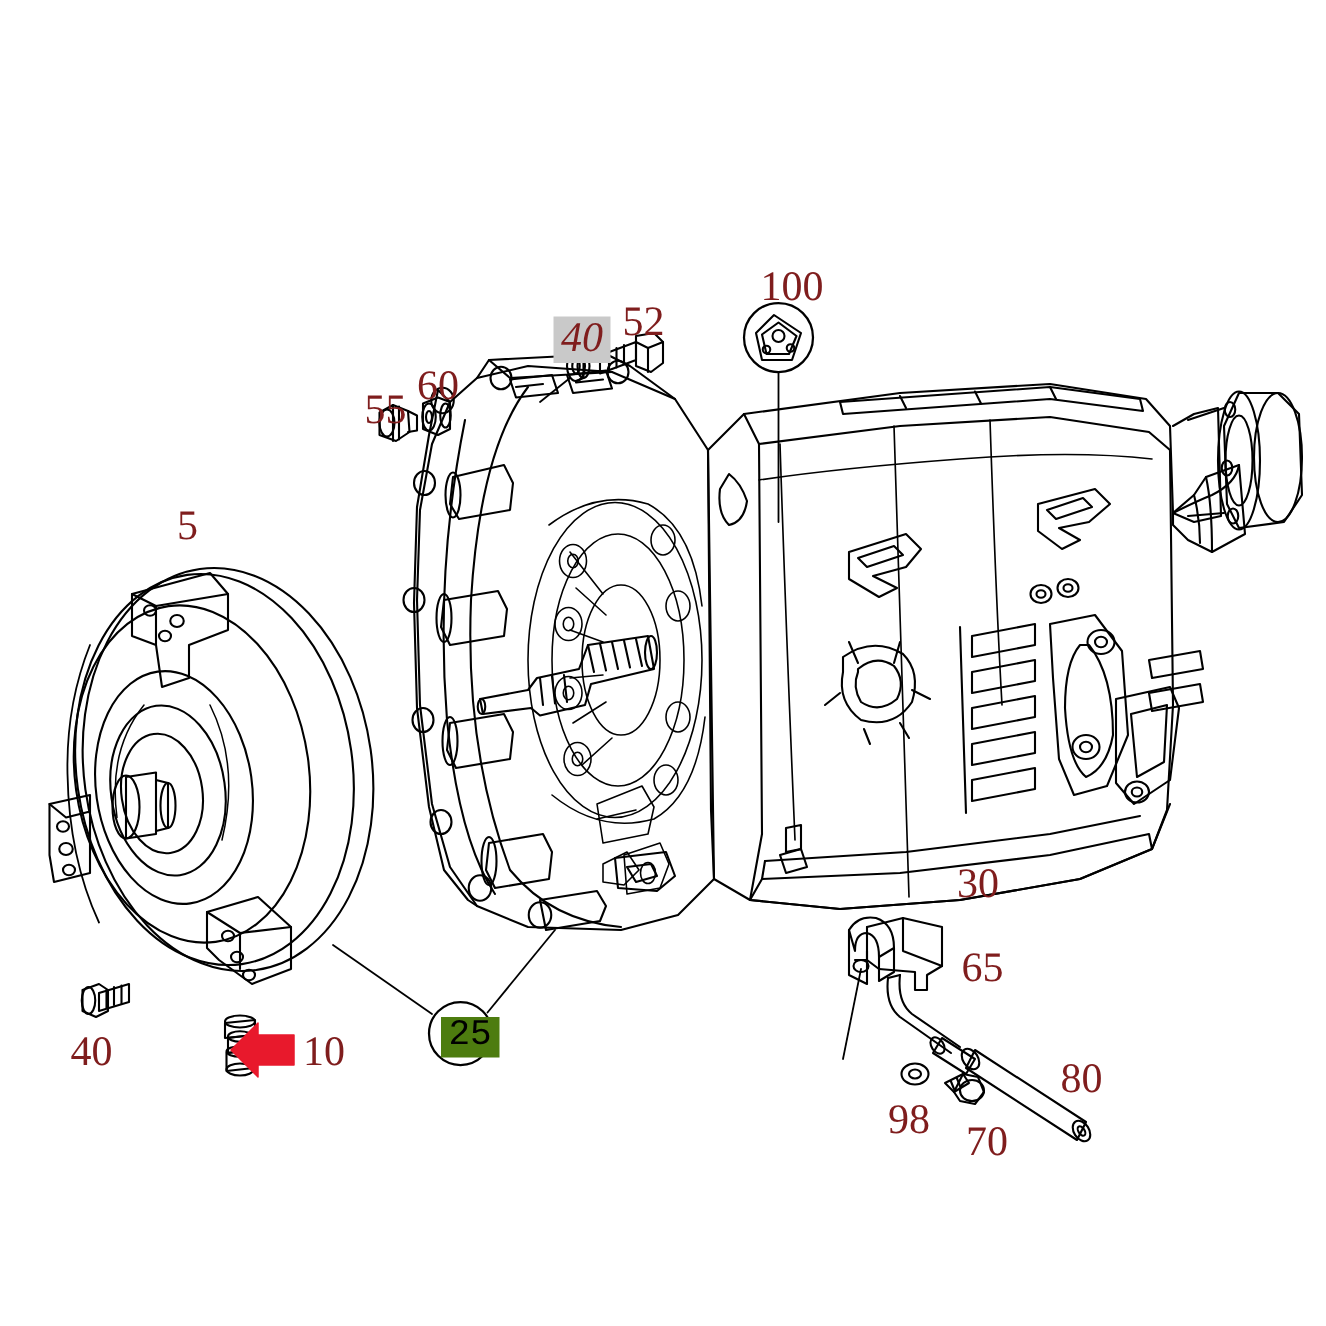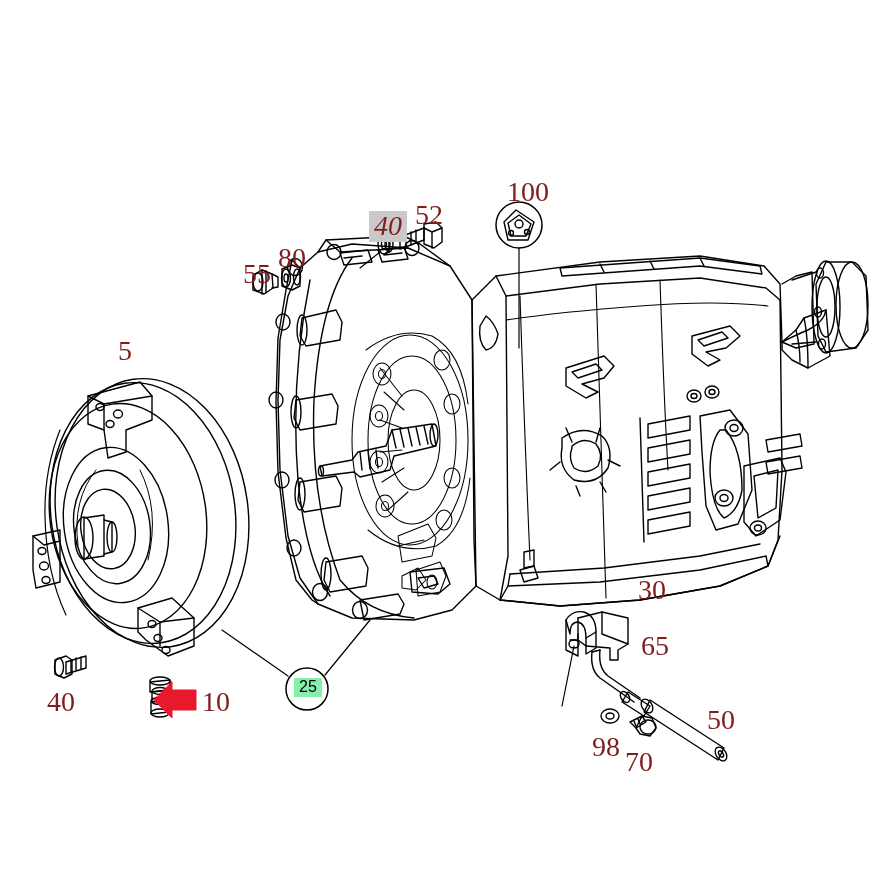--- a/index.html
+++ b/index.html
@@ -34,24 +34,24 @@
     white-space: nowrap;
     user-select: none;
   }
   .lbl.hl {
     background: #c9c9c9;
     padding: 1px 5px 2px 5px;
     font-style: italic;
   }
   .callout-num {
     position: absolute;
-    font-family: Liberation Sans, sans-serif;
-    font-size: 16px;
+    font-family: Liberation Mono, monospace;
+    font-size: 24px;
     color: #000000;
-    background: #86efac;
+    background: #4d7c0f;
     padding: 1px 5px 2px 5px;
     line-height: 1;
     white-space: nowrap;
     user-select: none;
   }
 </style>
 </head>
 <body>
 
 <div id="canvas">
@@ -367,20 +367,20 @@
   </svg>
 
   <div class="lbl" style="left:118px; top:337px;">5</div>
   <div class="lbl" style="left:202px; top:688px;text-align:center;">10</div>
   <div class="lbl" style="left:638px; top:576px;">30</div>
   <div class="callout-num" style="left:294px; top:678px;">25</div>
   <div class="lbl" style="left:47px;  top:688px;">40</div>
   <div class="lbl" style="left:415px; top:201px;">52</div>
   <div class="lbl hl" style="left:369px; top:211px;">40</div>
   <div class="lbl" style="left:243px; top:260px;">55</div>
-  <div class="lbl" style="left:278px; top:244px;">80</div>
+  <div class="lbl" style="left:278px; top:244px;">60</div>
   <div class="lbl" style="left:641px; top:632px;">65</div>
-  <div class="lbl" style="left:625px; top:748px;">70</div>
+  <div class="lbl" style="left:644px; top:748px;">70</div>
   <div class="lbl" style="left:592px; top:733px;">98</div>
-  <div class="lbl" style="left:707px; top:706px;">50</div>
+  <div class="lbl" style="left:707px; top:706px;">80</div>
   <div class="lbl" style="left:507px; top:178px;">100</div>
 
 </div>
 
 </body></html>

